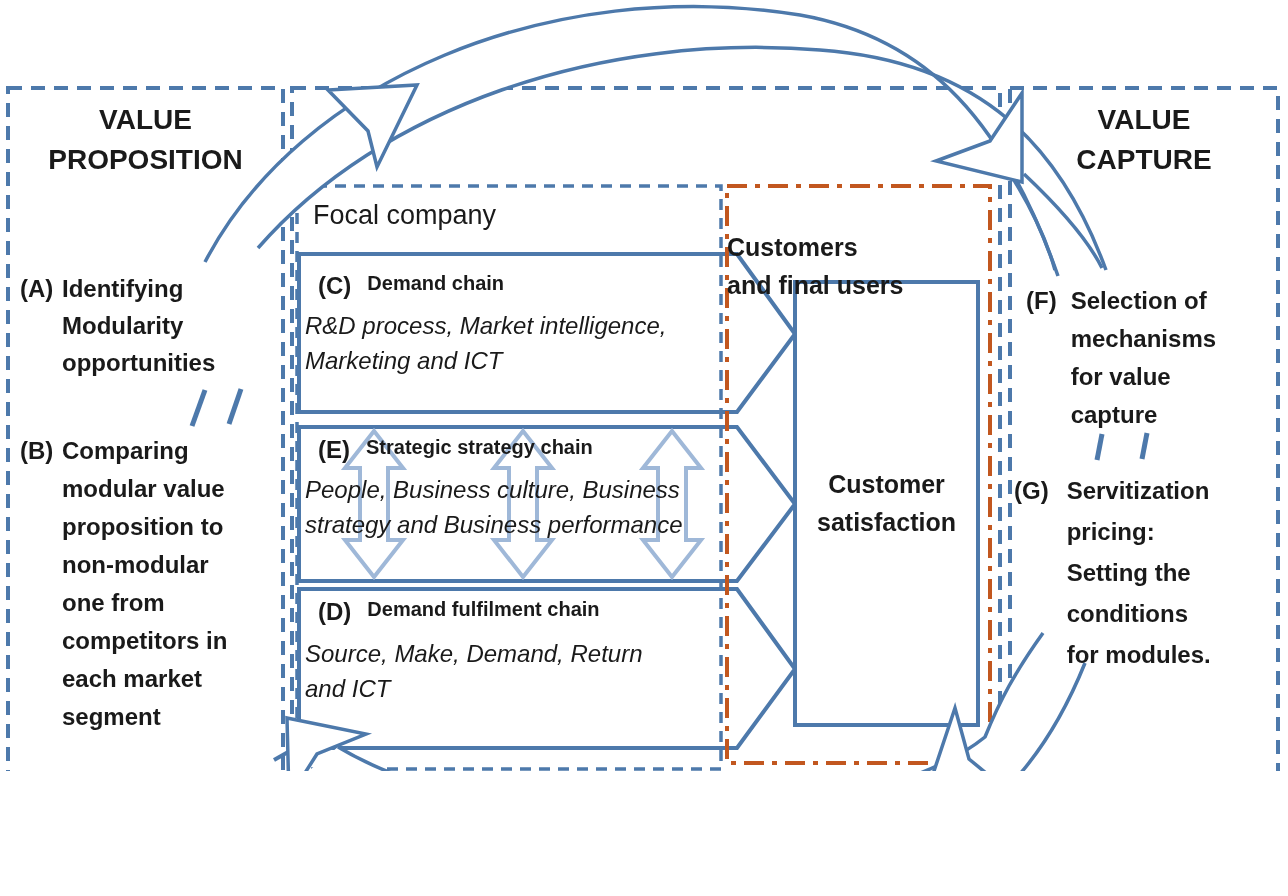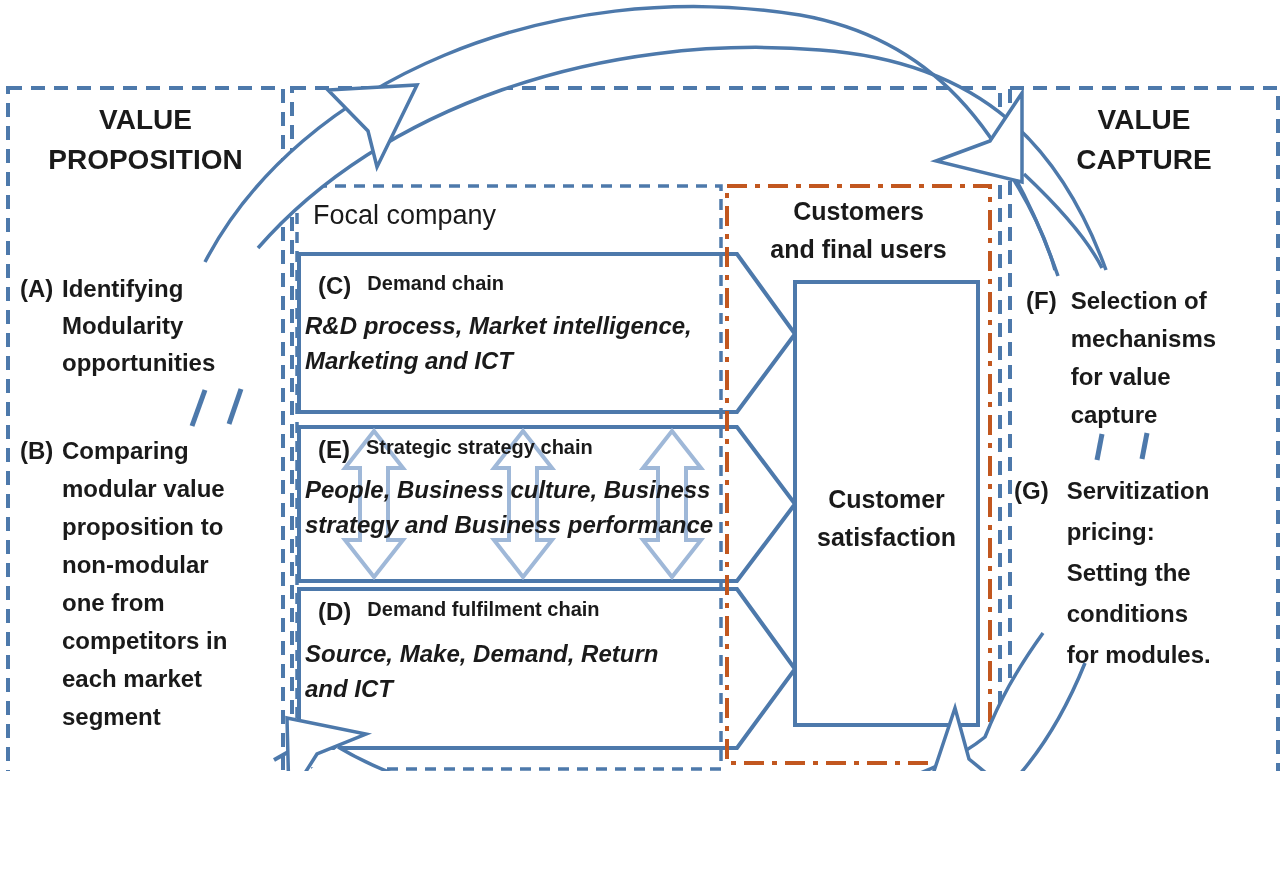--- a/index.html
+++ b/index.html
@@ -23,32 +23,32 @@
   .ribbon-fill{fill:#ffffff;stroke:none;}
   .ribbon-edge{fill:none;stroke:var(--line_blue);stroke-width:3.5;}
   .head{fill:#ffffff;stroke:var(--line_blue);stroke-width:3.5;stroke-linejoin:miter;}
   .mark{stroke:var(--line_blue);stroke-width:5;fill:none;stroke-linecap:butt;}
   .tick{stroke:var(--line_blue);stroke-width:4;fill:none;}
 
   .t{position:absolute;white-space:pre-line;}
   .panel-title{font-weight:bold;font-size:28px;line-height:40px;text-align:center;}
   .org-title{font-weight:bold;font-size:30px;line-height:40px;text-align:center;letter-spacing:0.5px;}
   .focal-label{font-weight:normal;font-size:27px;}
-  .cust-header{font-weight:bold;font-size:25px;line-height:38px;text-align:center;}
+  .cust-header{font-weight:bold;font-size:25px;line-height:38px;text-align:left;margin-top:36px;}
   .cs-label{font-weight:bold;font-size:25px;line-height:38px;text-align:center;}
   .item-row{position:absolute;display:flex;}
   .item-label{font-weight:bold;font-size:24px;flex:0 0 auto;}
   .item-text{font-weight:bold;font-size:24px;white-space:pre-line;}
   .lh37{line-height:37px;}
   .lh38{line-height:38px;}
   .lh41{line-height:41px;}
   .chain-row{position:absolute;display:flex;gap:16px;}
   .chain-label{font-weight:bold;font-size:24px;}
   .chain-title{font-weight:bold;font-size:20px;}
-  .chain-sub{font-style:italic;font-size:24px;line-height:35px;font-weight:bold;}
+  .chain-sub{font-style:italic;font-size:24px;line-height:35px;}
 </style>
 </head>
 <body>
 
 <div id="canvas">
 
   <svg id="diagram-svg" width="1288" height="896" viewBox="0 0 1288 896">
     <defs>
       <path id="udarrow-shape" d="M0 -73 L29 -36 L14 -36 L14 36 L29 36 L0 73 L-29 36 L-14 36 L-14 -36 L-29 -36 Z"></path>
     </defs>
@@ -98,21 +98,21 @@
 
 
   <div class="t panel-title" style="left:1010px;top:100px;width:268px;">VALUE
 CAPTURE</div>
 
   <div class="t focal-label" style="left:313px;top:200px;">Focal company</div>
 
   <div class="t cust-header" style="left:727px;top:192px;width:263px;">Customers
 and final users</div>
 
-  <div class="t cs-label" style="left:795px;top:480px;width:183px;">Customer
+  <div class="t cs-label" style="left:795px;top:465px;width:183px;">Customer
 satisfaction</div>
 
   <div class="chain-row" style="left:318px;top:272px;">
     <span class="chain-label">(C)</span>
     <span class="chain-title">Demand chain</span>
   </div>
   <div class="t chain-sub" style="left:305px;top:308px;">R&amp;D process, Market intelligence,
 Marketing and ICT</div>
 
   <div class="chain-row" style="left:318px;top:436px;">

